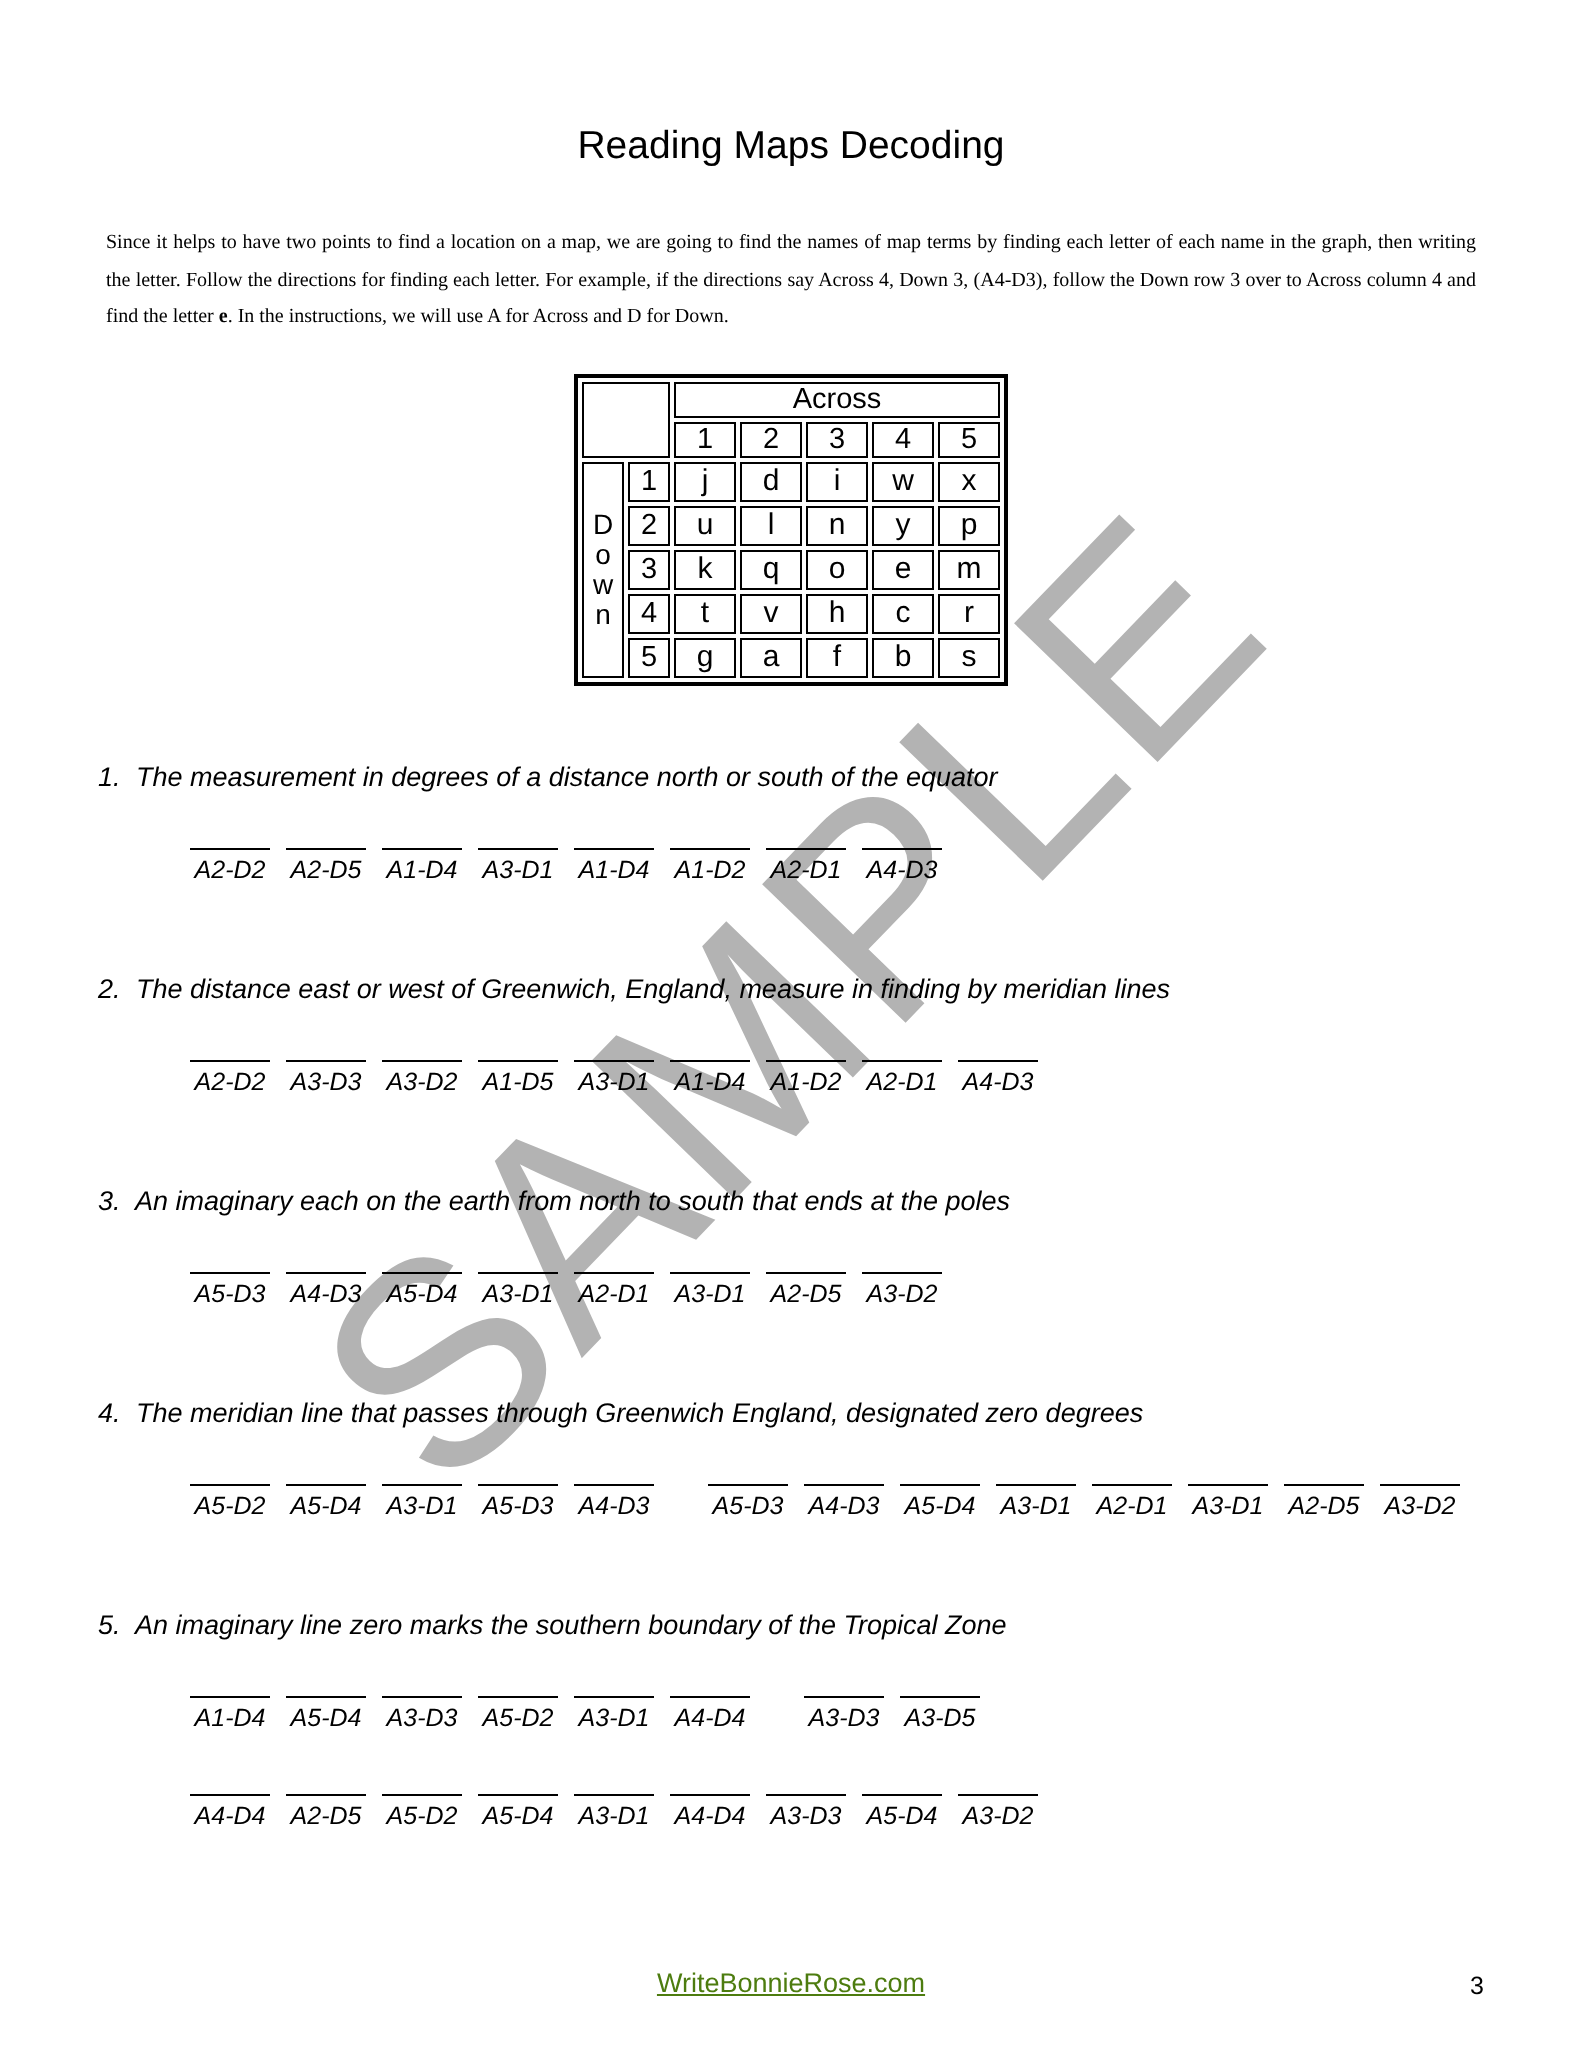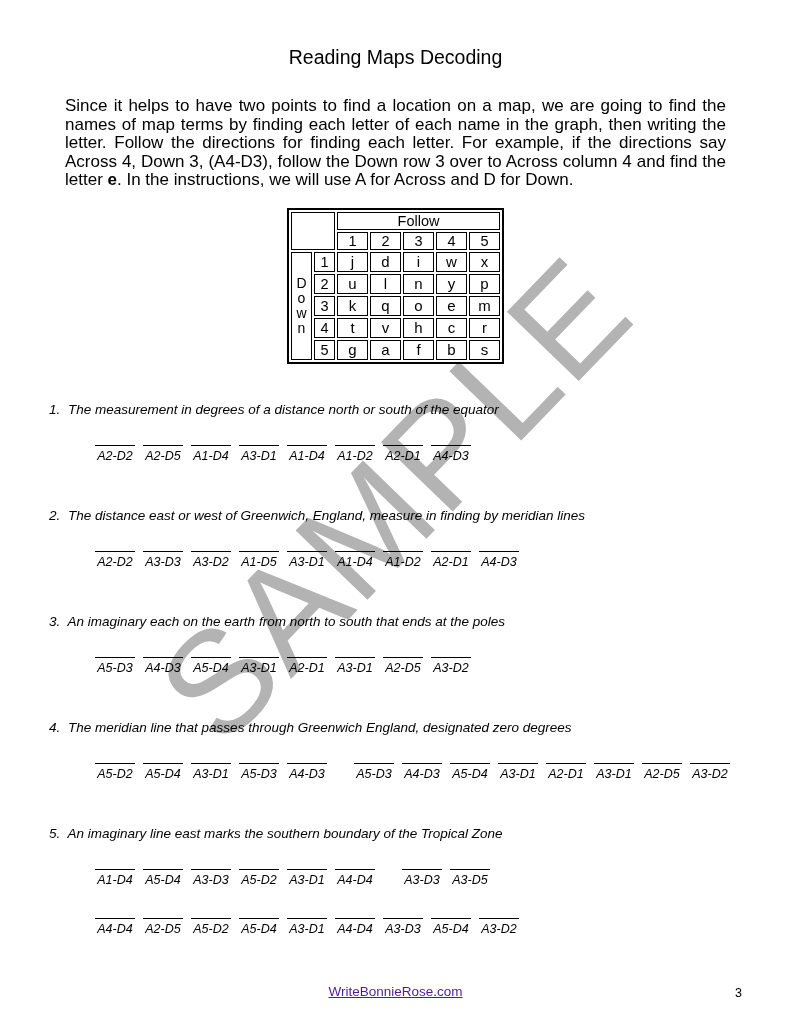--- a/index.html
+++ b/index.html
@@ -24,34 +24,35 @@
     font-weight: 400;
     letter-spacing: 2px;
     color: #a6a6a6;
     opacity: 0.85;
     white-space: nowrap;
     pointer-events: none;
   }
   .content {
     position: relative;
     z-index: 1;
-    padding: 44px 49px 0 49px;
+    padding: 60px 49px 0 49px;
   }
   .title {
     margin: 0 0 27px 0;
     text-align: center;
     font-size: 19.5px;
     font-weight: 400;
     line-height: 26px;
   }
   .intro {
-    margin: 16px;
-    font-size: 17px;
+    margin: 4px;
+    font-size: 10px;
     line-height: 18.6px;
     text-align: justify;
+    font-family: Liberation Serif, serif;
   }
   .intro b { font-weight: 700; }
   .table-wrap { display: flex; justify-content: center; margin-top: 18px; }
   table.grid {
     border-collapse: separate;
     border-spacing: 2px;
     border: 2px solid #000;
   }
   table.grid td {
     border: 1px solid #000;
@@ -95,21 +96,21 @@
 
     <h1 class="title">Reading Maps Decoding</h1>
 
     <p class="intro"><span>Since it helps to have two points to find a location on a map, we are going to find the names of map terms by finding each letter of each name in the graph, then writing the letter. Follow the directions for finding each letter. For example, if the directions say Across 4, Down 3, (A4-D3), follow the Down row 3 over to Across column 4 and find the letter </span><b>e</b><span>. In the instructions, we will use A for Across and D for Down.</span></p>
 
     <div class="table-wrap">
       <table class="grid" id="grid">
         <tbody id="grid-body">
             <tr>
               <td class="corner" colspan="2" rowspan="2"></td>
-              <td class="t-across" colspan="5">Follow</td>
+              <td class="t-across" colspan="5">Across</td>
             </tr>
             <tr>
               <td class="t-colnum">1</td>
               <td class="t-colnum">2</td>
               <td class="t-colnum">3</td>
               <td class="t-colnum">4</td>
               <td class="t-colnum">5</td>
             </tr>
             <tr>
               <td class="t-down" rowspan="5">
@@ -338,21 +339,21 @@
                 <span class="code-label">A2-D5</span>
               </div>
               <div class="code-item">
                 <div class="blank"></div>
                 <span class="code-label">A3-D2</span>
               </div>
             </div>
           </div>
         </div>
         <div class="question">
-          <div class="q-text"><span class="q-num">5.</span> <span>An imaginary line east marks the southern boundary of the Tropical Zone</span></div>
+          <div class="q-text"><span class="q-num">5.</span> <span>An imaginary line zero marks the southern boundary of the Tropical Zone</span></div>
           <div class="code-line">
             <div class="code-group">
               <div class="code-item">
                 <div class="blank"></div>
                 <span class="code-label">A1-D4</span>
               </div>
               <div class="code-item">
                 <div class="blank"></div>
                 <span class="code-label">A5-D4</span>
               </div>
@@ -423,17 +424,17 @@
                 <span class="code-label">A3-D2</span>
               </div>
             </div>
           </div>
         </div>
       </div>
 
   </div>
 
   <div class="footer">
-    <a class="footer-link" href="#" style="color: #4c1d95;">WriteBonnieRose.com</a>
+    <a class="footer-link" href="#" style="color: #4d7c0f;">WriteBonnieRose.com</a>
     <span class="footer-page">3</span>
   </div>
 
 </div>
 
 </body></html>

